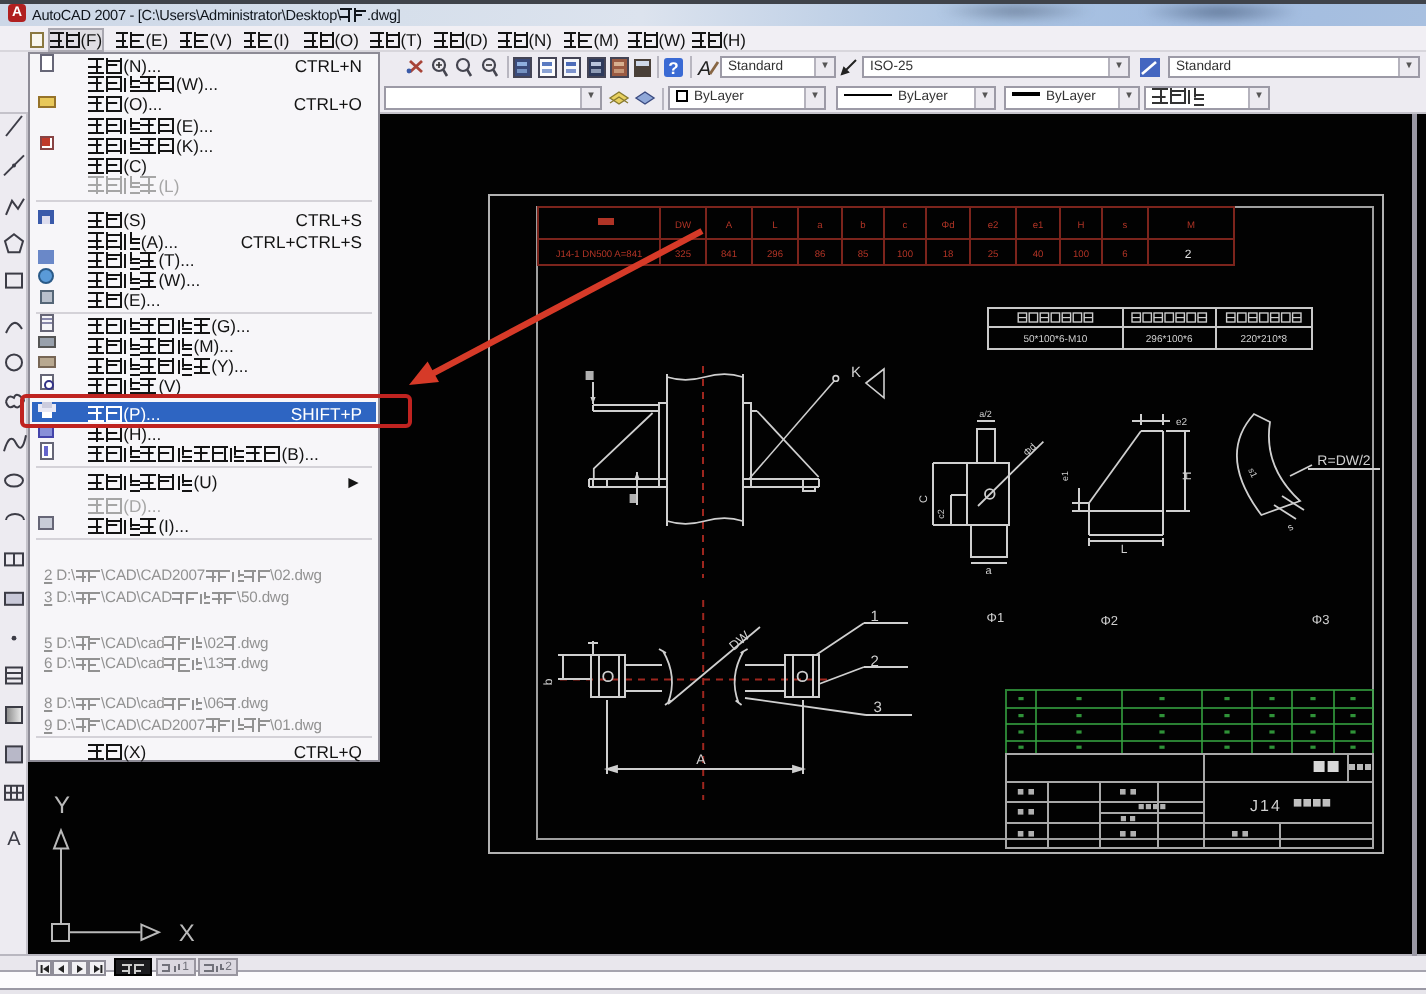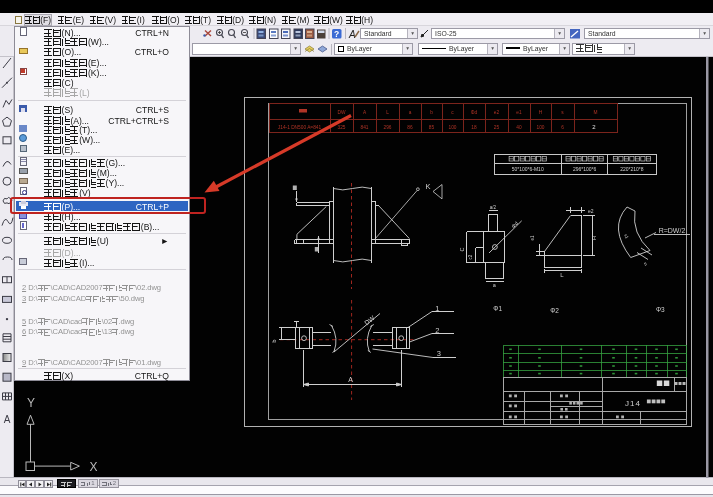--- a/index.html
+++ b/index.html
@@ -44,38 +44,44 @@
 .combo .da{position:absolute;right:0;top:0;bottom:0;width:10px;background:#eceaf0;border-left:1px solid #b5b3bd;color:#555;font-size:4.8px;text-align:center;line-height:9.5px}
 
 #lbar{left:0;top:57px;width:14px;height:421px;background:#edebf1;border-right:1px solid #c4c2ca}
 
 #draw{left:14px;top:57px;width:699px;height:421px;background:#020202}
 
 #menu{left:14px;top:26px;width:176px;height:355px;background:#f7f6f9;border:1px solid #8d8b96;z-index:20;font-size:8.6px;color:#141414}
 #menu .mi{position:absolute;left:1px;right:1px;height:10px;line-height:10px;white-space:nowrap}
 #menu .mi .tx{position:absolute;left:28px;top:1px}
 #menu .mi .ic{position:absolute;left:3px;top:0px;width:9px;height:9px}
-#menu .mi .sc{position:absolute;right:19px;top:1px}
+#menu .mi .sc{position:absolute;right:7px;top:1px}
 #menu .mi.hl{background:#2e65c2;color:#fff}
 #menu .mi.gray{color:#a6a6a6}
 #menu .sep{position:absolute;left:3px;right:3px;height:1px;background:#d4d2d8}
 #menu .rf{color:#929292}
 #menu .rf .tx{left:6px;font-size:7.6px;letter-spacing:-0.1px}
 #menu .rf b.q1,#menu .rf b.q2,#menu .rf b.q3{width:6px;height:6.5px;margin-right:0.5px}
 #redrect{position:absolute;left:10px;top:197px;width:196px;height:17px;border:2px solid #bf2320;border-radius:3px;z-index:30}
 
 #tabs{left:0;top:477px;width:713px;height:10px;background:#e9e7ed;border-top:1px solid #b9b7c0}
 #cmd1{left:0;top:485px;width:713px;height:9px;background:#fcfbfd;border-top:1px solid #a5a3ae;z-index:5}
 #cmd2{left:0;top:494px;width:713px;height:3px;background:#e7e5eb;border-top:1px solid #9a98a4;z-index:5}
 .tabbtn{position:absolute;top:479.5px;width:8.6px;height:8px;background:#f2f1f4;border:1px solid #8f8d98;color:#222;font-size:5px;text-align:center;line-height:7px;z-index:6}
 .tab{position:absolute;top:479px;height:9px;font-size:6px;z-index:6;text-align:center}
 svg{position:absolute;left:0;top:0}
 </style></head><body>
 <div id="page">
 
+<div id="title" class="abs">
+<div id="ticon">A</div>
+<div class="txt">AutoCAD 2007 - [C:\Users\Administrator\Desktop\<b class="q1"></b><b class="q2"></b>.dwg]</div>
+<div id="tblur"></div>
+      <div id="tblur2"></div>
+</div>
 <div id="menubar" class="abs mb">
 <span style="position:absolute;left:15px;top:3px;width:7px;height:8px;background:#f8f6ee;border:1px solid #8a7840"></span>
 <span class="it sel" style="left:25.0px"><b class="q1"></b><b class="q2"></b>(F)</span>
 <span class="it" style="left:57.5px"><b class="q1"></b><b class="q2"></b>(E)</span>
 <span class="it" style="left:89.5px"><b class="q1"></b><b class="q2"></b>(V)</span>
 <span class="it" style="left:121.5px"><b class="q1"></b><b class="q2"></b>(I)</span>
 <span class="it" style="left:152.0px"><b class="q1"></b><b class="q2"></b>(O)</span>
 <span class="it" style="left:185.0px"><b class="q1"></b><b class="q2"></b>(T)</span>
 <span class="it" style="left:217.0px"><b class="q1"></b><b class="q2"></b>(D)</span>
 <span class="it" style="left:249.0px"><b class="q1"></b><b class="q2"></b>(N)</span>
@@ -600,21 +606,21 @@
         </span>
         <span class="tx"><b class="q1"></b><b class="q2"></b><b class="q3"></b><b class="q1"></b>(V)</span>
       </div>
 <div class="mi hl" style="top:173.9px">
         <span class="ic">
           <span style="position:absolute;left:0;top:1px;width:9px;height:4px;background:#e8e8f4"></span>
           <span style="position:absolute;left:2px;top:0;width:5px;height:3px;background:#ccd"></span>
           <span style="position:absolute;left:2px;top:5px;width:5px;height:3px;background:#fff"></span>
         </span>
         <span class="tx"><b class="q1"></b><b class="q2"></b>(P)...</span>
-        <span class="sc">CTRL+P</span>
+        <span class="sc">SHIFT+P</span>
       </div>
 <div class="mi " style="top:183.6px">
         <span class="ic">
           <span style="position:absolute;left:0;top:1px;width:8px;height:7px;background:#8890d8;border:1px solid #44a"></span>
         </span>
         <span class="tx"><b class="q1"></b><b class="q2"></b>(H)...</span>
       </div>
 <div class="mi " style="top:194.0px">
         <span class="ic">
           <span style="position:absolute;left:1px;top:0;width:7px;height:9px;background:#fff;border:1px solid #667"></span>
@@ -639,20 +645,23 @@
         <span class="tx"><u>2</u> D:\<b class="q1"></b><b class="q2"></b>\CAD\CAD2007<b class="q1"></b><b class="q2"></b><b class="q3"></b><b class="q1"></b><b class="q2"></b>\02.dwg</span>
       </div>
 <div class="mi rf" style="top:266.0px">
         <span class="tx"><u>3</u> D:\<b class="q1"></b><b class="q2"></b>\CAD\CAD<b class="q1"></b><b class="q2"></b><b class="q3"></b><b class="q1"></b><b class="q2"></b>\50.dwg</span>
       </div>
 <div class="mi rf" style="top:288.7px">
         <span class="tx"><u>5</u> D:\<b class="q1"></b><b class="q2"></b>\CAD\cad<b class="q1"></b><b class="q2"></b><b class="q3"></b>\02<b class="q1"></b>.dwg</span>
       </div>
 <div class="mi rf" style="top:299.2px">
         <span class="tx"><u>6</u> D:\<b class="q1"></b><b class="q2"></b>\CAD\cad<b class="q1"></b><b class="q2"></b><b class="q3"></b>\13<b class="q1"></b>.dwg</span>
+      </div>
+<div class="mi rf" style="top:319.3px">
+        <span class="tx"><u>8</u> D:\<b class="q1"></b><b class="q2"></b>\CAD\cad<b class="q1"></b><b class="q2"></b><b class="q3"></b>\06<b class="q1"></b>.dwg</span>
       </div>
 <div class="mi rf" style="top:329.8px">
         <span class="tx"><u>9</u> D:\<b class="q1"></b><b class="q2"></b>\CAD\CAD2007<b class="q1"></b><b class="q2"></b><b class="q3"></b><b class="q1"></b><b class="q2"></b>\01.dwg</span>
       </div>
 <div class="mi " style="top:342.9px">
         <span class="tx"><b class="q1"></b><b class="q2"></b>(X)</span>
         <span class="sc">CTRL+Q</span>
       </div>
 <div class="sep" style="top:73.4px"></div>
 <div class="sep" style="top:129.0px"></div>

